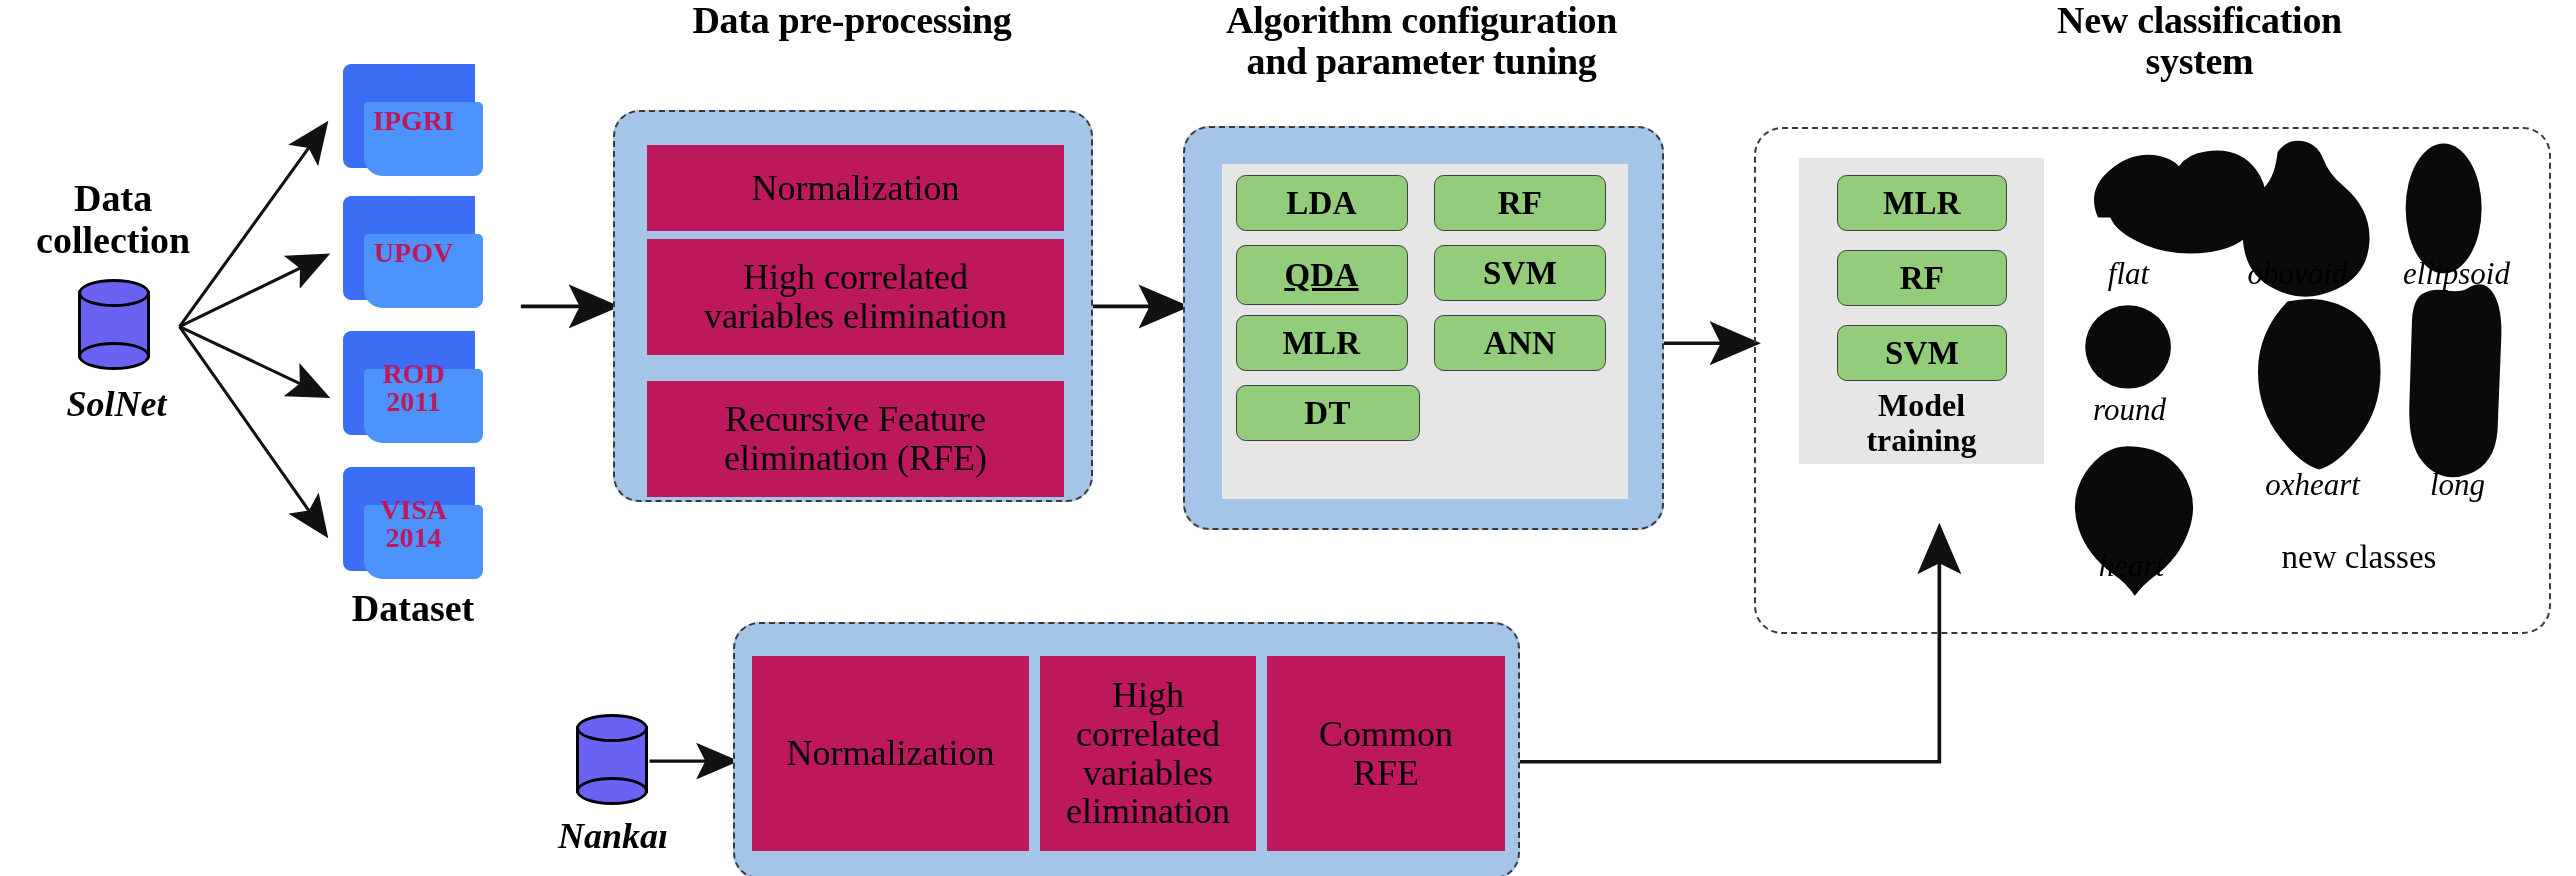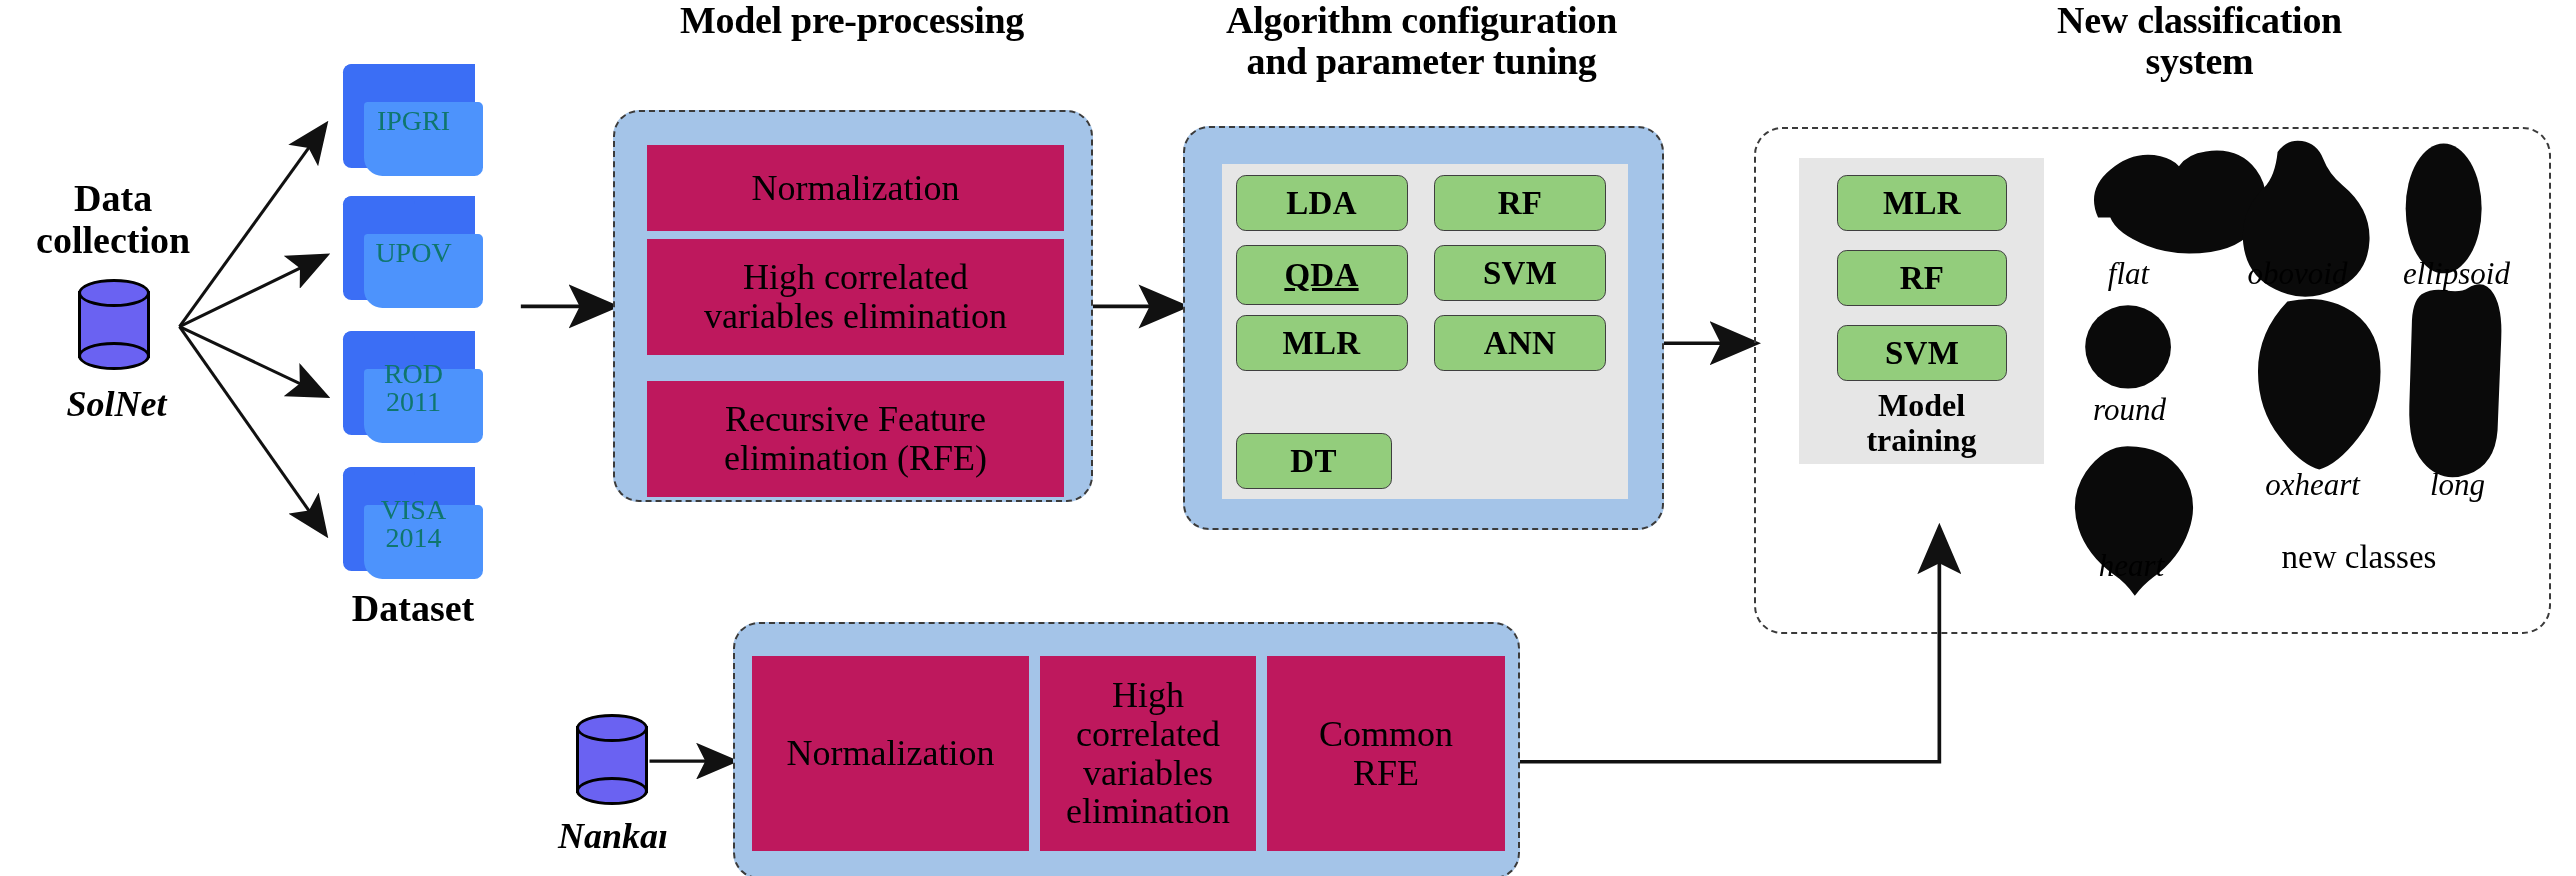--- a/index.html
+++ b/index.html
@@ -44,21 +44,21 @@
   .folder{position:absolute;width:141px;height:113px;}
   .folder .f-back{position:absolute;left:0;top:0;width:132px;height:104px;
       background:#3b6ef5;border-radius:8.6px 0 8.6px 8.6px;}
   .folder .f-tab{position:absolute;left:0;top:0;width:72px;height:22px;
       background:#3b6ef5;border-radius:8.6px 8.6px 0 0;}
   .folder .f-front{position:absolute;left:21.4px;top:38px;width:119px;height:74px;
       background:#4d93fc;border-radius:3.7px 4.9px 8.6px 18.4px;}
   .folder .f-label{position:absolute;left:0;top:0;width:141px;height:113px;
       display:flex;flex-direction:column;align-items:center;justify-content:center;
       box-sizing:border-box;
-      font-weight:normal;font-size:28px;line-height:1.0;color:#0f766e;text-align:center;}
+      font-weight:bold;font-size:28px;line-height:1.0;color:#be185d;text-align:center;}
 
   
   .cyl{position:absolute;}
   .cyl .c-body{position:absolute;left:0;top:12.3px;width:100%;height:calc(100% - 24.5px);
       background:#6a62f2;border-left:3.1px solid #000;border-right:3.1px solid #000;
       box-sizing:border-box;}
   .cyl .c-top{position:absolute;left:0;top:0;width:100%;height:28px;
       background:#6a62f2;border:3.1px solid #000;border-radius:50%;box-sizing:border-box;}
   .cyl .c-bot{position:absolute;left:0;bottom:0;width:100%;height:28px;
       background:#6a62f2;border:3.1px solid #000;border-radius:50%;box-sizing:border-box;}
@@ -107,21 +107,21 @@
       <ellipse cx="3473" cy="566" rx="70" ry="68"></ellipse>
 
       <path d="M3733 492 q62,-14 108,18 q44,32 44,96 q0,62 -36,108 q-34,44 -64,52 q-30,-8 -64,-52 q-36,-46 -36,-108 q0,-64 48,-114 z"></path>
 
       <path d="M3952 480 q18,-10 40,-6 q24,4 36,-4 q26,-16 42,10 q14,24 12,72 l-6,150 q-4,56 -48,72 q-44,16 -74,-20 q-24,-28 -22,-92 l4,-130 q0,-40 16,-52 z"></path>
 
       <path d="M3472 728 q62,0 90,44 q28,44 10,94 q-16,46 -58,76 q-16,12 -30,30 q-16,-22 -34,-34 q-44,-32 -58,-76 q-16,-50 12,-92 q30,-42 68,-42 z"></path>
     </g>
   </svg>
 
-  <div class="abs heading" style="left:613px;top:0px;width:478px;">Model pre-processing</div>
+  <div class="abs heading" style="left:613px;top:0px;width:478px;">Data pre-processing</div>
 
   <div class="abs" style="left:1930px;top:0px;width:539px;">
     <div class="heading">New classification</div>
     <div class="heading">system</div>
   </div>
 
   <div class="abs" style="left:1152px;top:0px;width:539px;">
     <div class="heading">Algorithm configuration</div>
     <div class="heading">and parameter tuning</div>
   </div>
@@ -200,21 +200,21 @@
 
       <div class="chip" style="left:13.5px;top:11px;width:172px;height:56px;">LDA</div>
       <div class="chip" style="left:212px;top:11px;width:172px;height:56px;">RF</div>
 
       <div class="chip" style="left:13.5px;top:81px;width:172px;height:60px;text-decoration:underline;">QDA</div>
       <div class="chip" style="left:212px;top:81px;width:172px;height:56px;">SVM</div>
 
       <div class="chip" style="left:13.5px;top:151px;width:172px;height:56px;">MLR</div>
       <div class="chip" style="left:212px;top:151px;width:172px;height:56px;">ANN</div>
 
-      <div class="chip" style="left:13.5px;top:221px;width:156px;height:56px;margin-top:48px;">DT</div>
+      <div class="chip" style="left:13.5px;top:221px;width:184px;height:56px;">DT</div>
     </div>
   </div>
 
   <div class="dashbox" style="left:1754px;top:127px;width:797px;height:507px;">
 
     <div class="panel" style="left:43px;top:29px;width:245px;height:306px;">
       <div class="chip" style="left:38px;top:17px;width:170px;height:56px;">MLR</div>
       <div class="chip" style="left:38px;top:92px;width:170px;height:56px;">RF</div>
       <div class="chip" style="left:38px;top:167px;width:170px;height:56px;">SVM</div>
       <div class="abs" style="left:0px;top:230px;width:245px;text-align:center;

